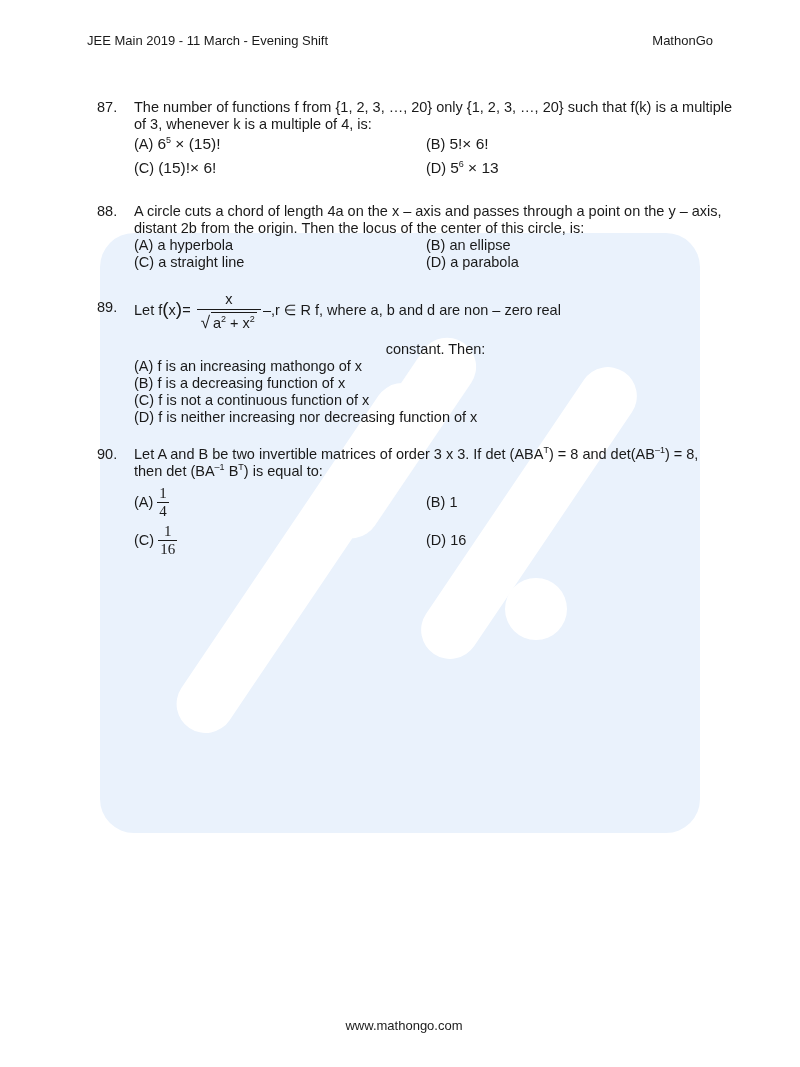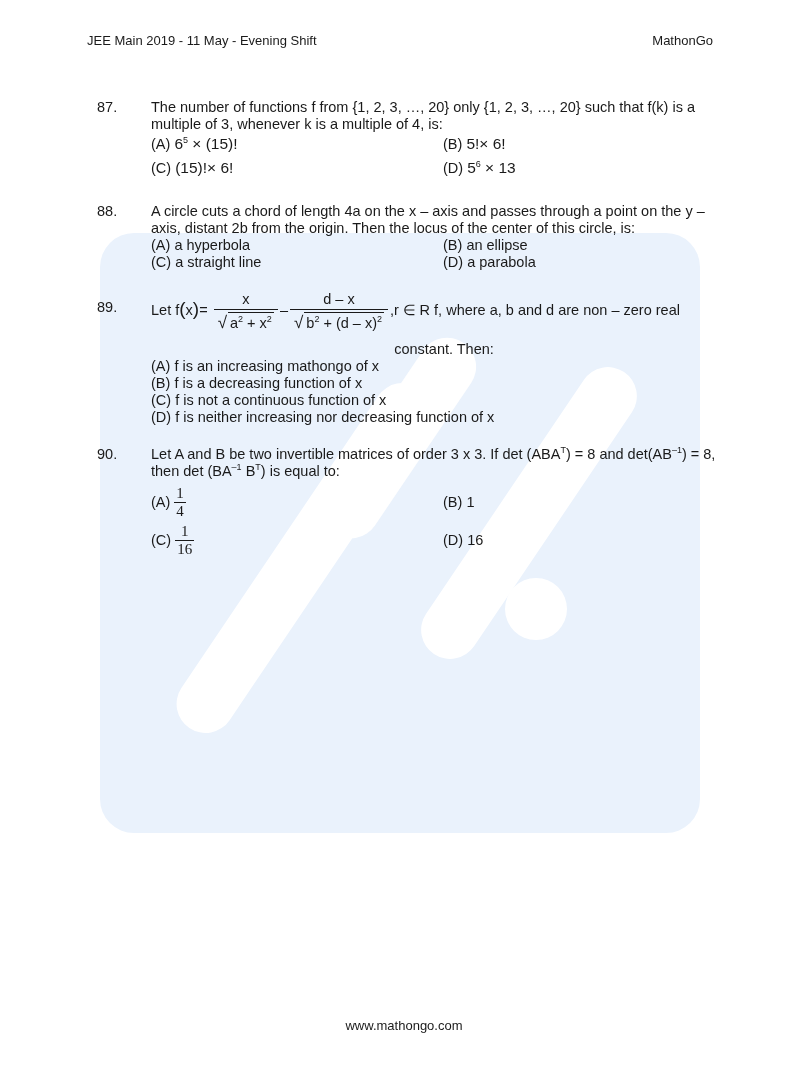--- a/index.html
+++ b/index.html
@@ -13,41 +13,41 @@
 
   .watermark { position: absolute; left: 100px; top: 233px; width: 600px; height: 600px;
     background: #eaf2fc; border-radius: 34px; z-index: 0; overflow: hidden; }
   .wm-slash { position: absolute; width: 58px; border-radius: 29px; background: #ffffff;
     transform-origin: center; }
   .wm-dot { position: absolute; width: 62px; height: 62px; border-radius: 50%; background: #ffffff; }
 
   .content { position: absolute; left: 0; top: 0; width: 800px; z-index: 1; }
   .q { position: absolute; left: 97px; width: 640px; font-size: 14.5px; line-height: 17px; }
   .qnum { position: absolute; left: 0; top: 0; }
-  .qbody { margin-left: 54px; }
+  .qbody { margin-left: 37px; }
   .opts { display: grid; grid-template-columns: 292px 1fr; }
   .opt { line-height: 17px; }
   .serif { font-family: Liberation Sans, sans-serif; font-size: 15.5px; }
   sup { font-size: 9px; vertical-align: 6px; line-height: 0; }
   .frac { display: inline-flex; flex-direction: column; align-items: center; vertical-align: middle;
     font-family: "Liberation Serif", serif; font-size: 15px; line-height: 17px; margin-left: 4px; }
   .frac .num { padding: 0 2px; }
   .frac .den { border-top: 1px solid #1a1a1a; padding: 0 2px; }
   .mfrac { display: inline-flex; flex-direction: column; align-items: center; vertical-align: middle;
     line-height: 20px; margin: 0 2px; }
   .mfrac .num { padding: 0 4px; }
   .mfrac .den { border-top: 1px solid #1a1a1a; padding: 2px 4px 0; }
   .sqrt { display: inline-block; border-top: 1px solid #1a1a1a; padding: 0 2px; margin-left: 1px; }
   .radic { font-size: 17px; }
   .paren { font-size: 19px; }
 </style>
 </head>
 <body>
 
-<div class="header-left">JEE Main 2019 - 11 May - Evening Shift</div>
+<div class="header-left">JEE Main 2019 - 11 March - Evening Shift</div>
 <div class="header-right">MathonGo</div>
 
 <div class="watermark">
   <div class="wm-slash" style="left:175px; top:120px; height:410px; transform:rotate(34deg);"></div>
   <div class="wm-slash" style="left:270px; top:90px; height:230px; transform:rotate(34deg);"></div>
   <div class="wm-slash" style="left:400px; top:110px; height:340px; transform:rotate(34deg);"></div>
   <div class="wm-dot" style="left:405px; top:345px;"></div>
 </div>
 
 <div class="content">
@@ -92,24 +92,21 @@
 
   <div class="q" style="top:289px;">
     <div class="qnum" style="top:10px;">89.</div>
     <div class="qbody">
       <div style="height:50px; white-space:nowrap;">
         <span>Let</span>
         <span>f</span><span class="paren">(</span><span>x</span><span class="paren">)</span><span>=</span>
         <span class="mfrac">
           <span class="num">x</span>
           <span class="den"><span class="radic">√</span><span class="sqrt"><span>a</span><sup>2</sup><span> + x</span><sup>2</sup></span></span>
-        </span><span>–</span><span class="mfrac">
-          <span class="num">d – x</span>
-          <span class="den"><span class="radic">√</span><span class="sqrt"><span>b</span><sup>2</sup><span> + (d – x)</span><sup>2</sup></span></span>
-        </span><span>,r ∈ R f, where a, b and d are non – zero real</span>
+        </span><span>–</span><span>,r ∈ R f, where a, b and d are non – zero real</span>
       </div>
       <div style="margin-top:2px;text-align:center;">constant. Then:</div>
       <div class="opt"><span>(A)</span> <span>f is an increasing mathongo of x</span></div>
       <div class="opt"><span>(B)</span> <span>f is a decreasing function of x</span></div>
       <div class="opt"><span>(C)</span> <span>f is not a continuous function of x</span></div>
       <div class="opt"><span>(D)</span> <span>f is neither increasing nor decreasing function of x</span></div>
     </div>
   </div>
 
   <div class="q" style="top:446px;">

